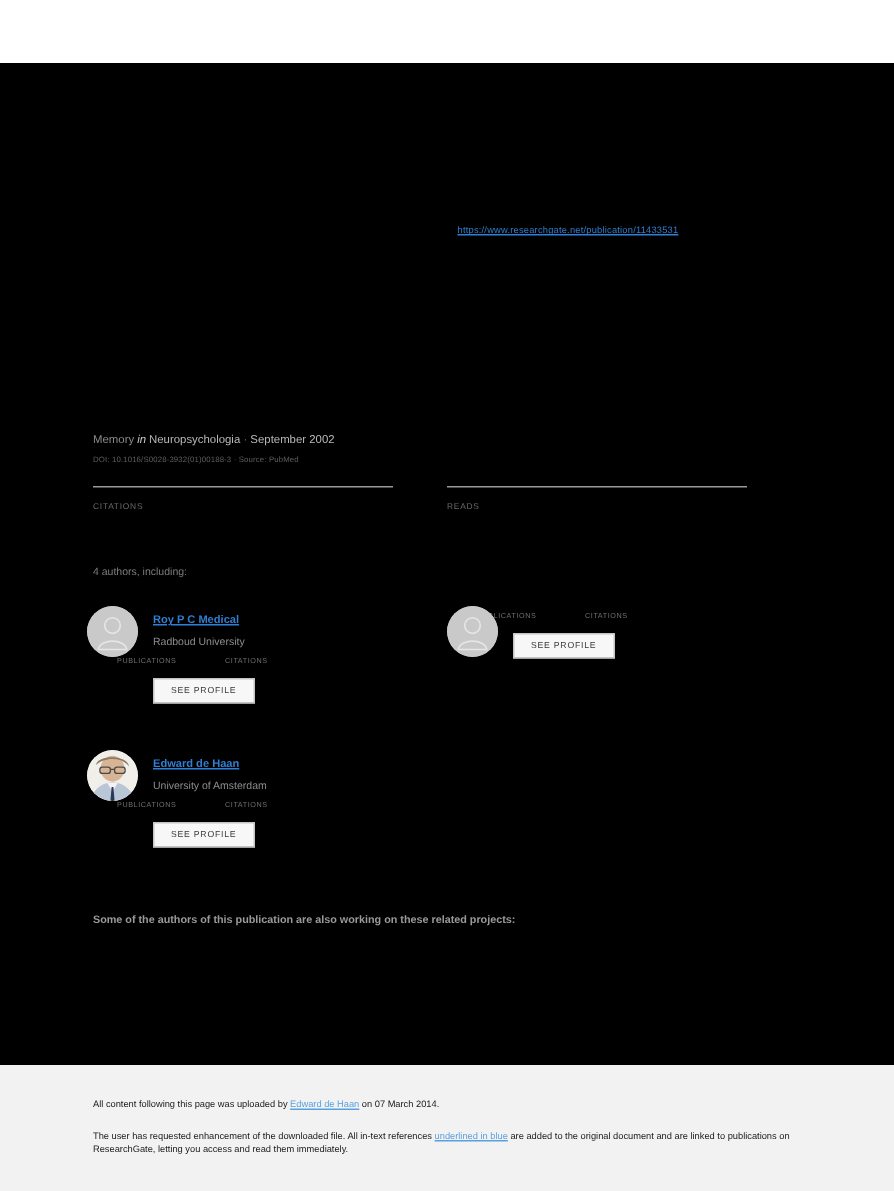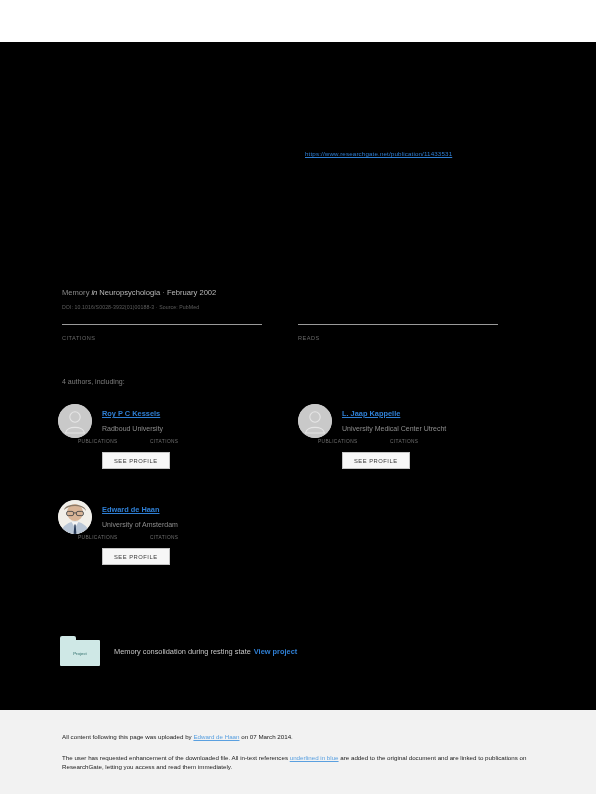--- a/index.html
+++ b/index.html
@@ -282,21 +282,21 @@
 <div class="top-strip"></div>
 
 <div class="panel">
 
 
   <a class="pub-url" href="#">https://www.researchgate.net/publication/11433531</a>
 
   <div class="article-title"></div>
 
   <div class="article-line">
-    <span class="art-word">Memory</span><span class="in-word">in</span><span class="journal">Neuropsychologia</span><span> · </span><span class="journal">February 2002</span>
+    <span class="art-word">Memory</span><span class="in-word">in</span><span class="journal">Neuropsychologia</span><span> · </span><span class="journal">September 2002</span>
   </div>
 
   <div class="doi-line">DOI: 10.1016/S0028-3932(01)00188-3 · Source: PubMed</div>
 
   <div class="metrics">
     <div class="metric">
       <div class="rule"></div>
       <div class="value"></div>
       <div class="label">CITATIONS</div>
     </div>
@@ -311,21 +311,21 @@
 
   <div class="author a0">
     <div class="avatar">
       <svg width="34" height="34" viewBox="0 0 34 34">
         <circle cx="17" cy="17" r="17" fill="#c9c9c9"></circle>
         <circle cx="17" cy="13" r="5.2" fill="none" stroke="#e6e6e6" stroke-width="1.1"></circle>
         <path d="M7.5 29 C8.5 21.5 25.5 21.5 26.5 29 Z" fill="none" stroke="#e6e6e6" stroke-width="1.1"></path>
       </svg>
     </div>
     <div class="author-body">
-      <a class="author-name" href="#">Roy P C Kessels</a>
+      <a class="author-name" href="#">Roy P C Medical</a>
       <div class="author-affil">Radboud University</div>
     </div>
     <div class="author-stats">
       <div class="stat">
         <div class="num"></div>
         <div class="cap">PUBLICATIONS</div>
       </div>
       <div class="stat">
         <div class="num"></div>
         <div class="cap">CITATIONS</div>
@@ -334,24 +334,20 @@
     <div class="see-profile">SEE PROFILE</div>
   </div>
 
   <div class="author a1">
     <div class="avatar">
       <svg width="34" height="34" viewBox="0 0 34 34">
         <circle cx="17" cy="17" r="17" fill="#c9c9c9"></circle>
         <circle cx="17" cy="13" r="5.2" fill="none" stroke="#e6e6e6" stroke-width="1.1"></circle>
         <path d="M7.5 29 C8.5 21.5 25.5 21.5 26.5 29 Z" fill="none" stroke="#e6e6e6" stroke-width="1.1"></path>
       </svg>
-    </div>
-    <div class="author-body">
-      <a class="author-name" href="#">L. Jaap Kappelle</a>
-      <div class="author-affil">University Medical Center Utrecht</div>
     </div>
     <div class="author-stats">
       <div class="stat">
         <div class="num"></div>
         <div class="cap">PUBLICATIONS</div>
       </div>
       <div class="stat">
         <div class="num"></div>
         <div class="cap">CITATIONS</div>
       </div>
@@ -390,30 +386,21 @@
         <div class="cap">PUBLICATIONS</div>
       </div>
       <div class="stat">
         <div class="num"></div>
         <div class="cap">CITATIONS</div>
       </div>
     </div>
     <div class="see-profile">SEE PROFILE</div>
   </div>
 
-
-  <div class="project-row">
-    <div class="folder">
-      <div class="tab"></div>
-      <div class="body"></div>
-      <div class="ftext">Project</div>
-    </div>
-    <div class="project-text">
-      <span>Memory consolidation during resting state</span><a class="view-link" href="#">View project</a>
-    </div>
-  </div>
+  <div class="projects-heading">Some of the authors of this publication are also working on these related projects:</div>
+
 
 </div>
 
 <div class="footer">
   <p><span>All content following this page was uploaded by </span><a class="blue" href="#">Edward de Haan</a><span> on 07 March 2014.</span></p>
   <p><span>The user has requested enhancement of the downloaded file. All in-text references </span><span class="blue-underline">underlined in blue</span><span> are added to the original document and are linked to publications on ResearchGate, letting you access and read them immediately.</span></p>
 </div>
 
 </body></html>

